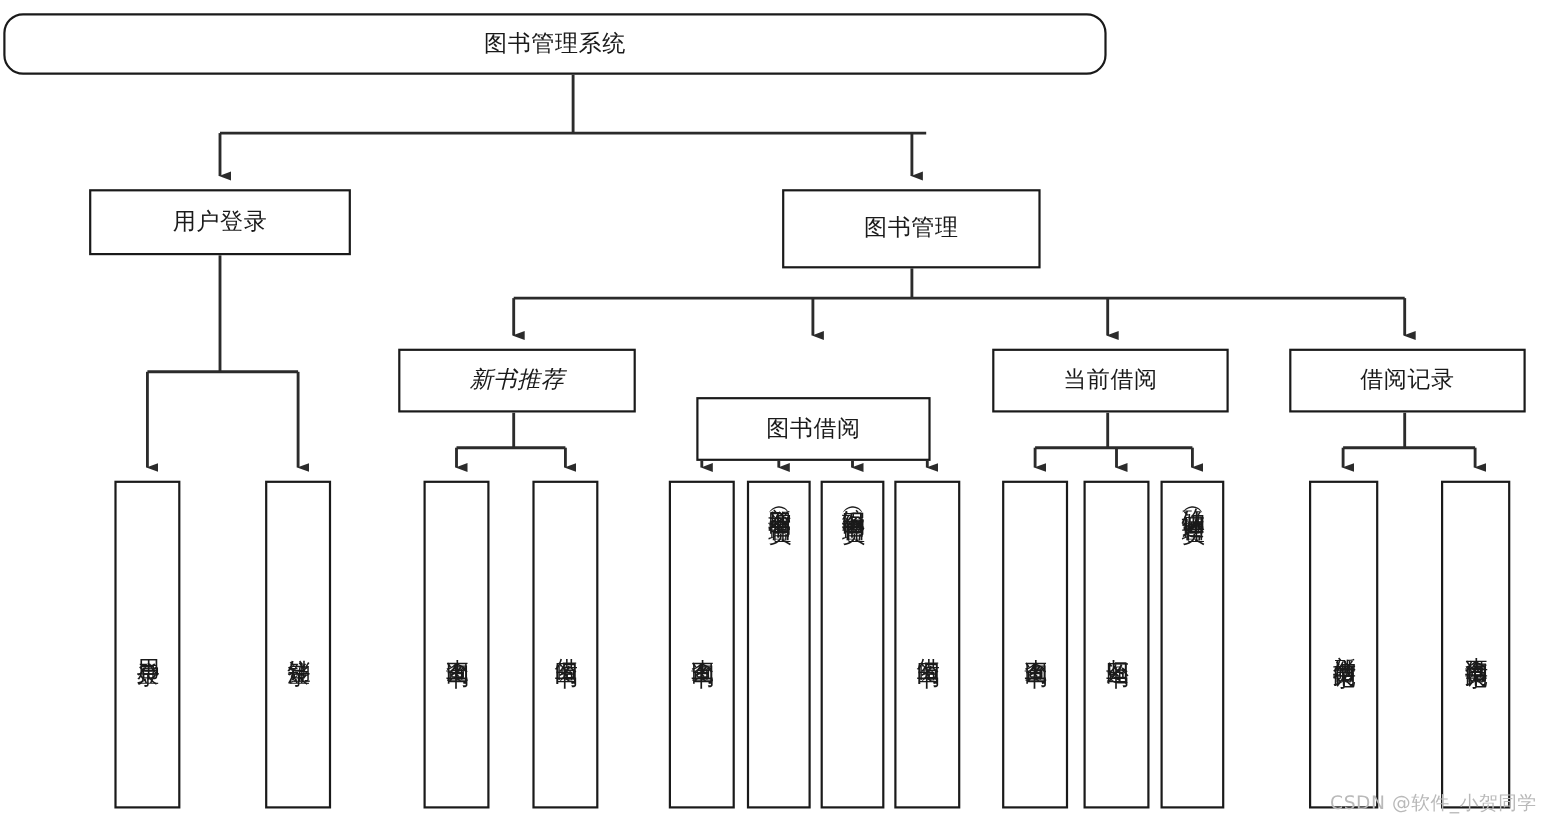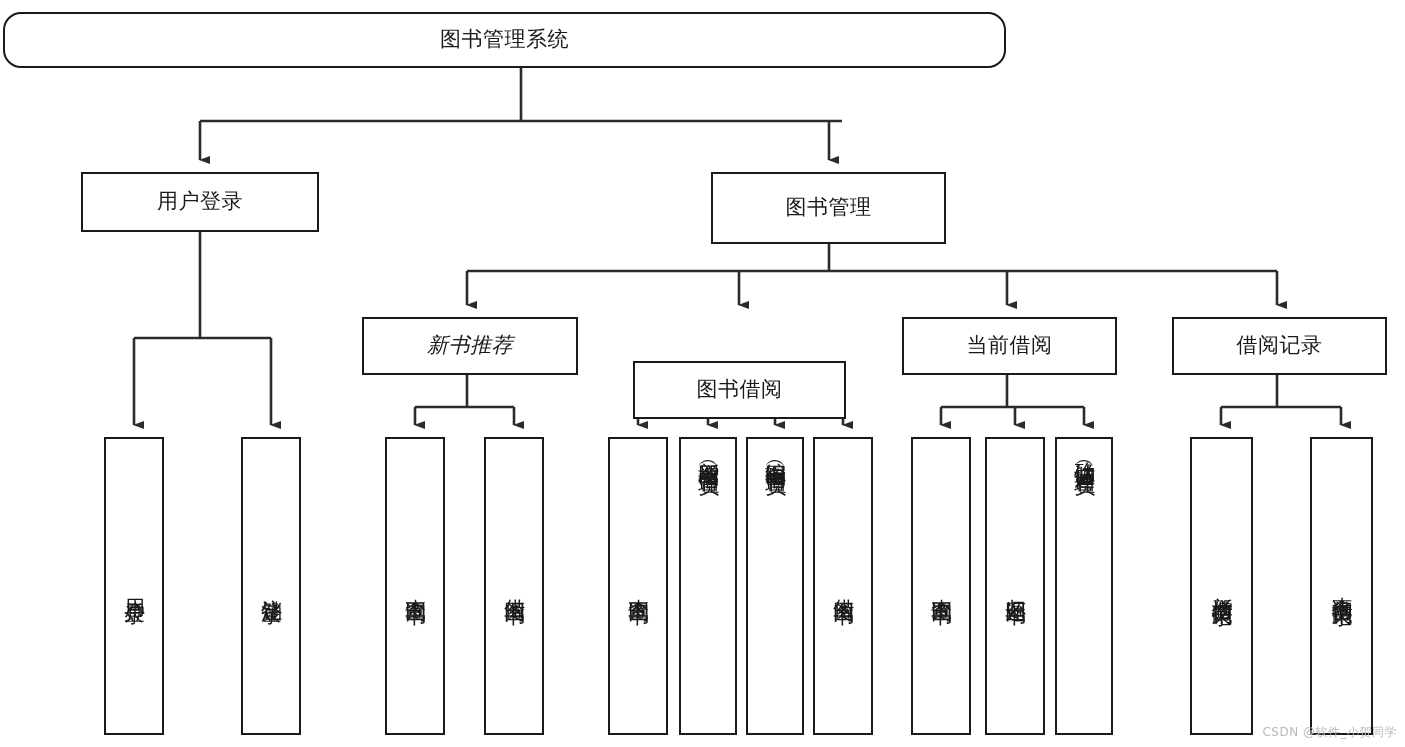--- a/index.html
+++ b/index.html
@@ -57,21 +57,21 @@
     padding-top: 6px;
   }
   .leaf-box.centered {
     align-items: center;
     padding-top: 0;
   }
   #watermark {
     position: absolute;
     right: 8px;
     bottom: 6px;
-    font-size: 12px;
+    font-size: 17px;
     color: #b9b9b9;
     white-space: nowrap;
     letter-spacing: 0.5px;
   }
 </style>
 </head>
 <body>
 
 <div id="diagram-canvas">
 

